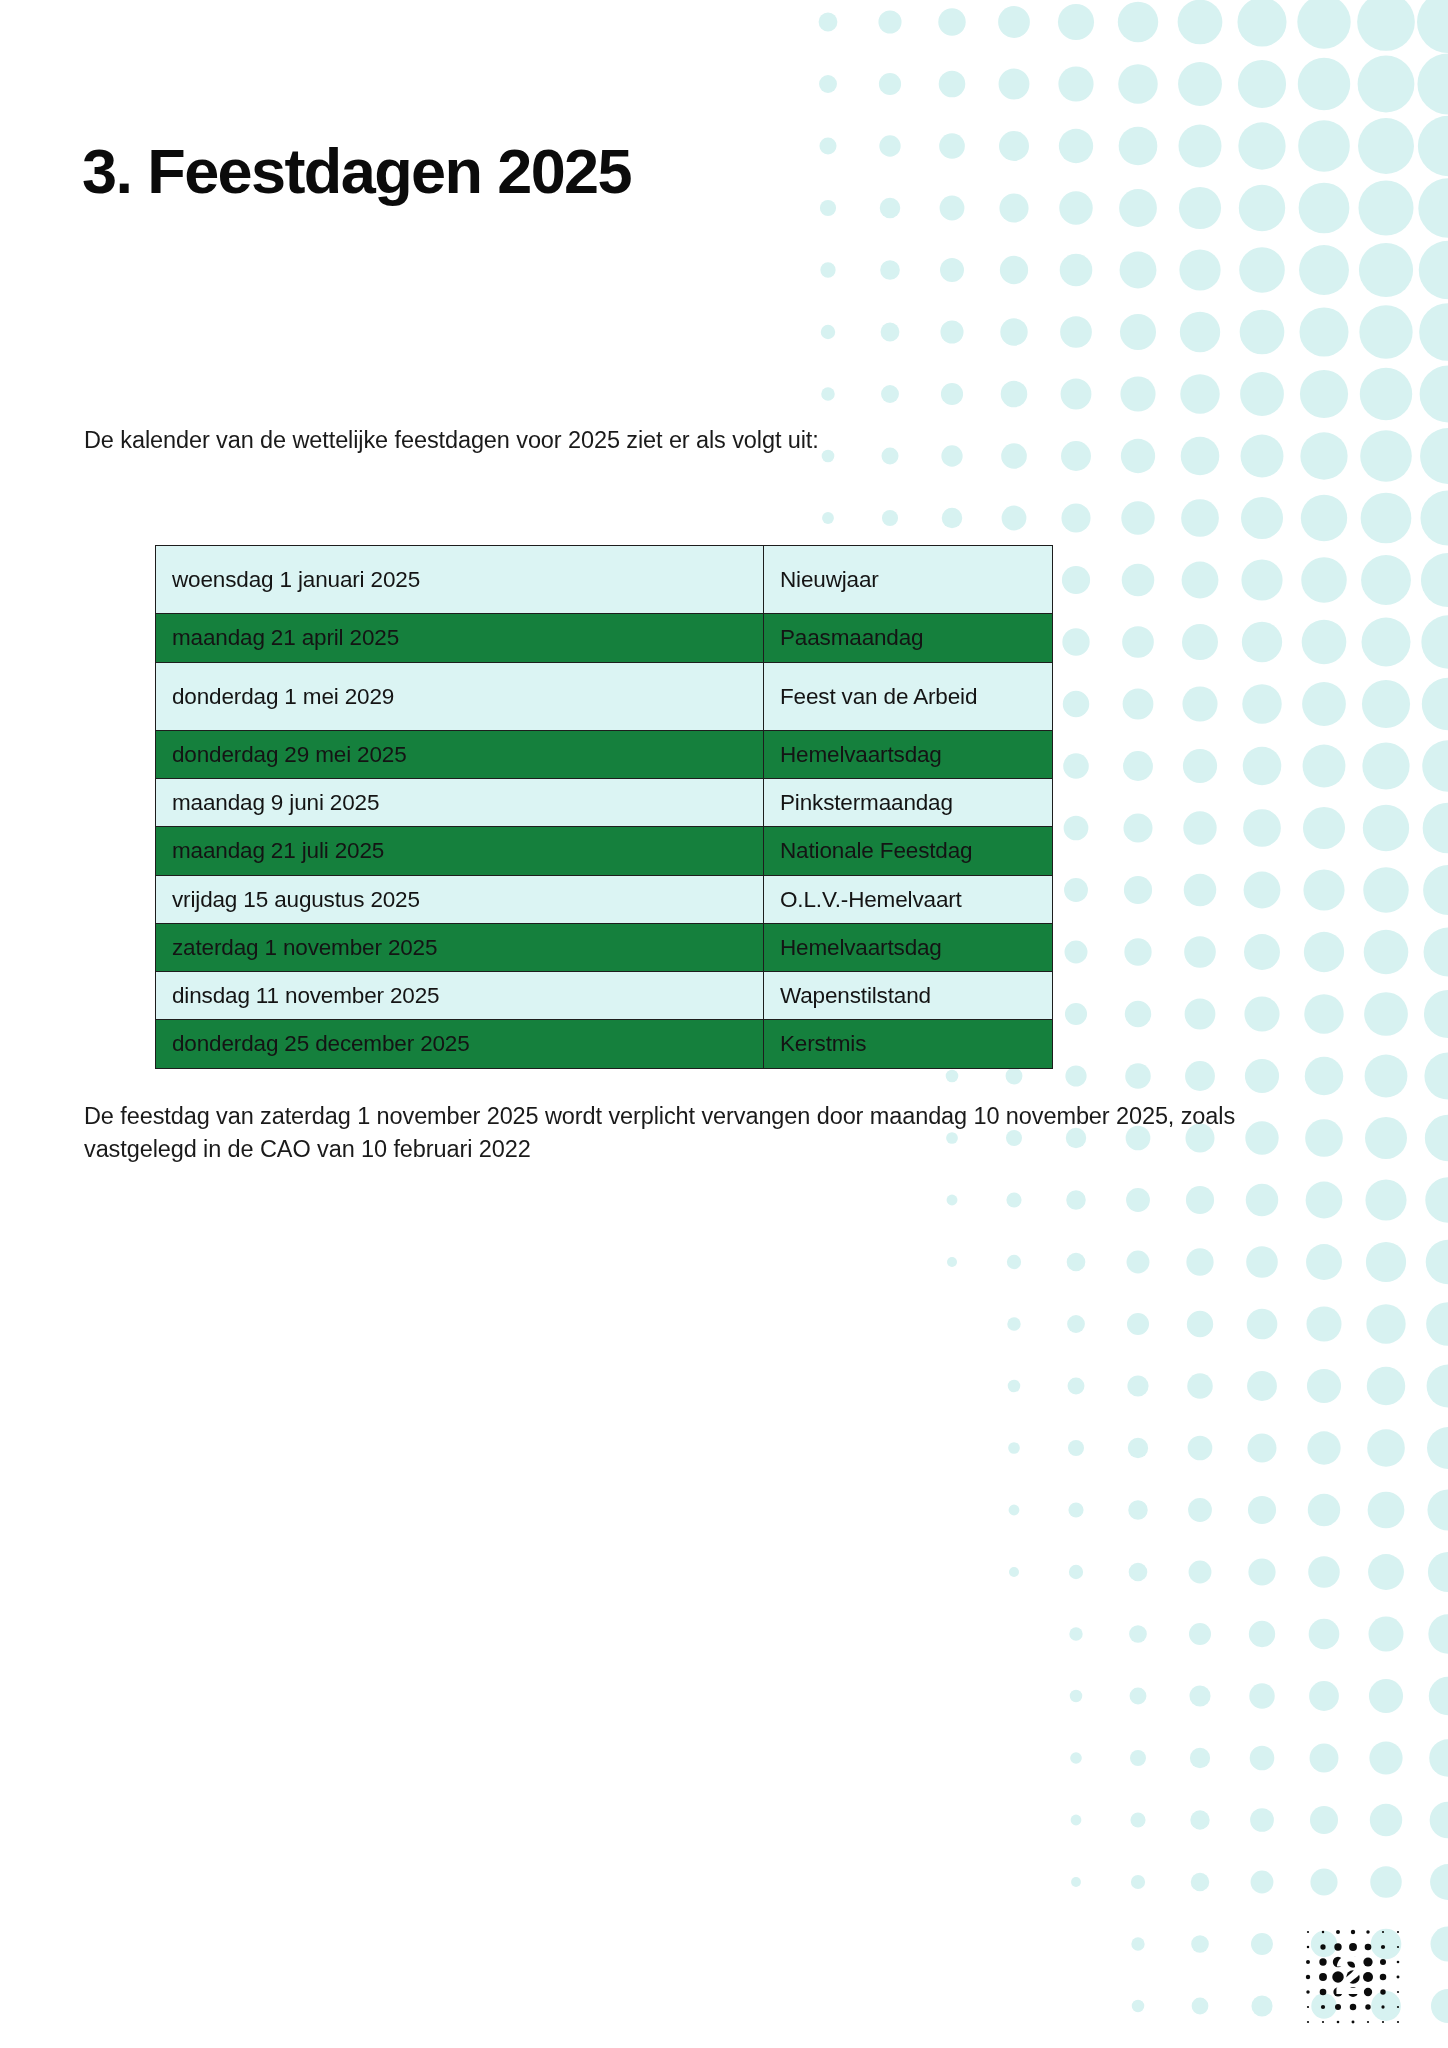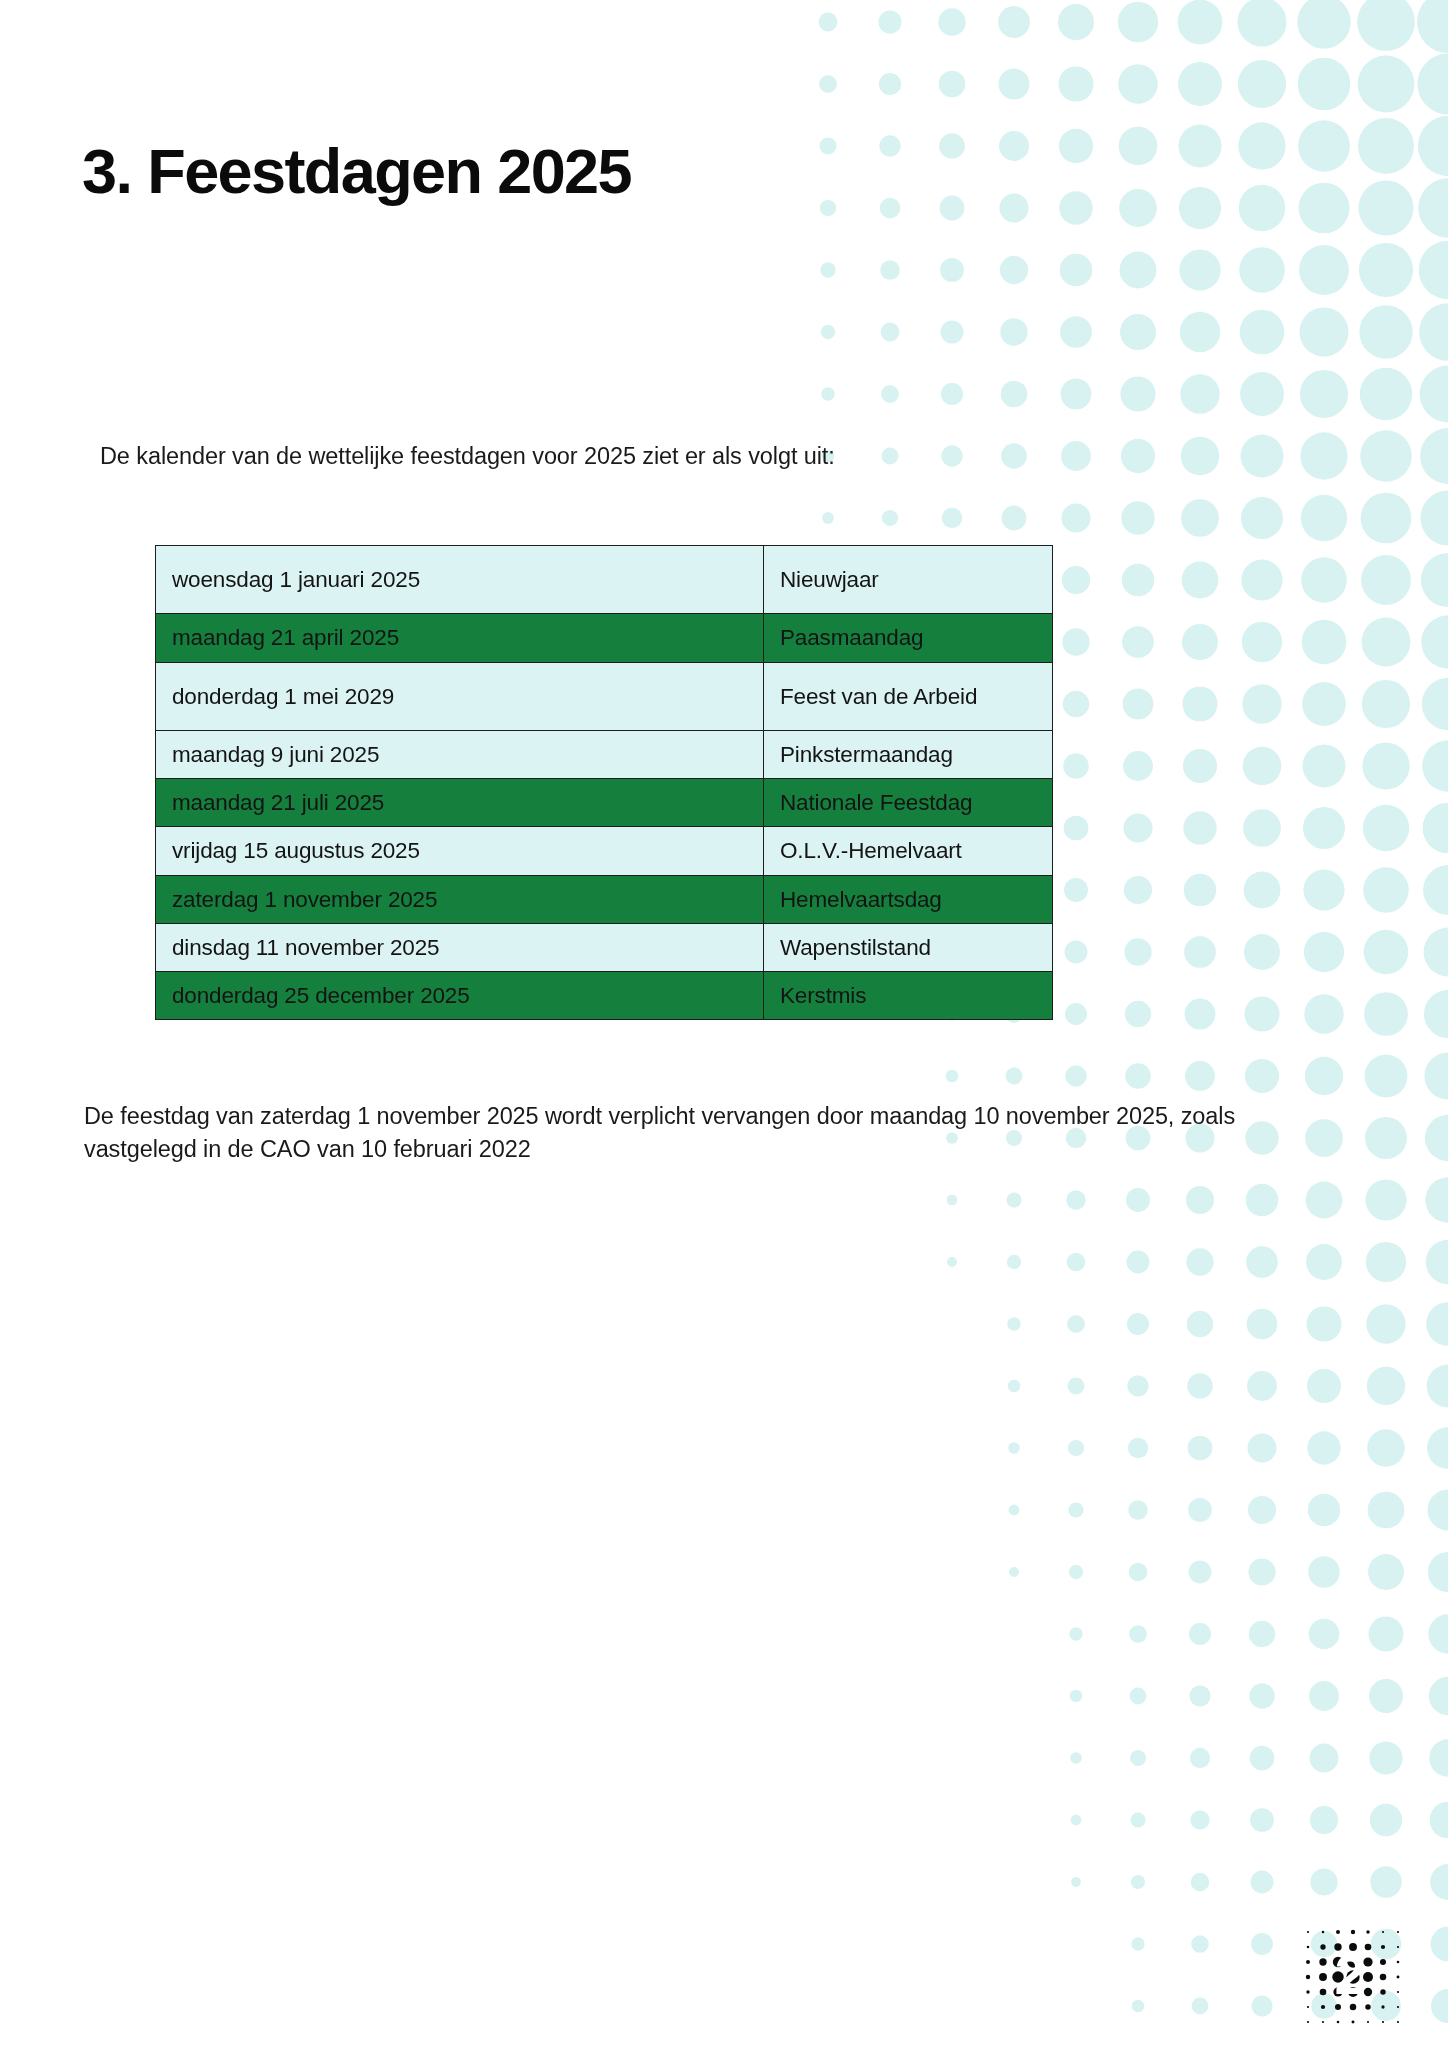--- a/index.html
+++ b/index.html
@@ -48,21 +48,21 @@
     font-weight: 700;
     letter-spacing: -1.6px;
     color: #0b0b0b;
     white-space: nowrap;
   }
 
   .intro-text {
     position: absolute;
     left: 84px;
     top: 423px;
-    margin: 16px;
+    margin: 0;
     font-size: 23.5px;
     line-height: 1.45;
     letter-spacing: -0.1px;
     color: #1a1a1a;
     white-space: nowrap;
   }
 
   
   .holiday-table-wrap {
     position: absolute;
@@ -445,20 +445,24 @@
             <td class="col-name">Nieuwjaar</td>
           </tr>
           <tr class="plain">
             <td class="col-date">maandag 21 april 2025</td>
             <td class="col-name">Paasmaandag</td>
           </tr>
           <tr class="tinted tall">
             <td class="col-date">donderdag 1 mei 2029</td>
             <td class="col-name">Feest van de Arbeid</td>
           </tr>
+          <tr class="plain">
+            <td class="col-date">donderdag 29 mei 2025</td>
+            <td class="col-name">Hemelvaartsdag</td>
+          </tr>
           <tr class="tinted">
             <td class="col-date">maandag 9 juni 2025</td>
             <td class="col-name">Pinkstermaandag</td>
           </tr>
           <tr class="plain">
             <td class="col-date">maandag 21 juli 2025</td>
             <td class="col-name">Nationale Feestdag</td>
           </tr>
           <tr class="tinted">
             <td class="col-date">vrijdag 15 augustus 2025</td>

